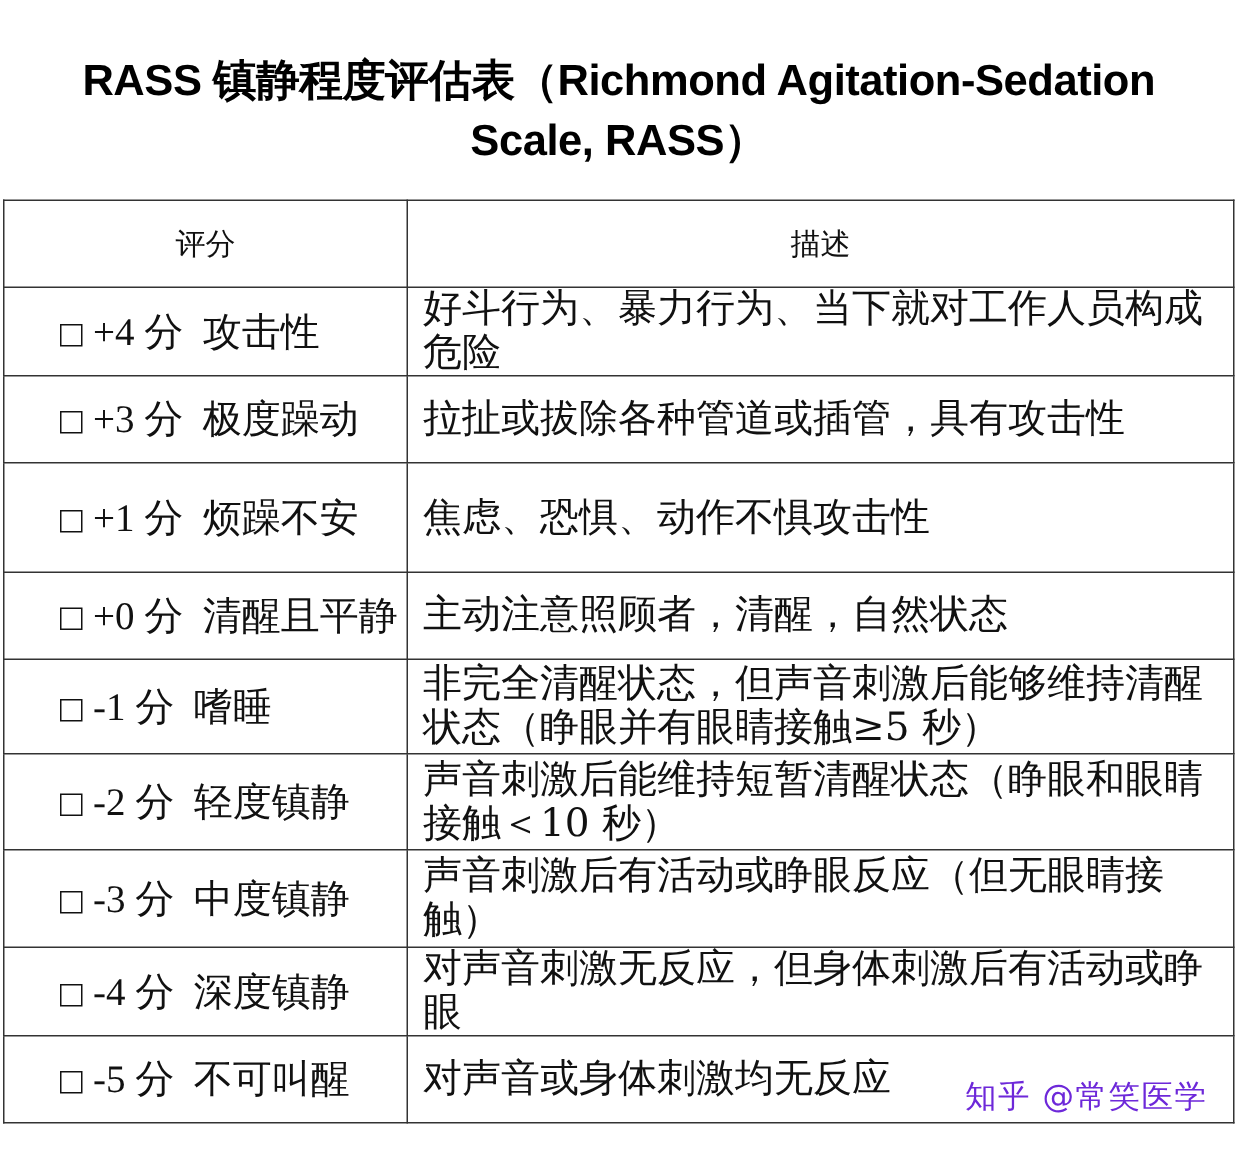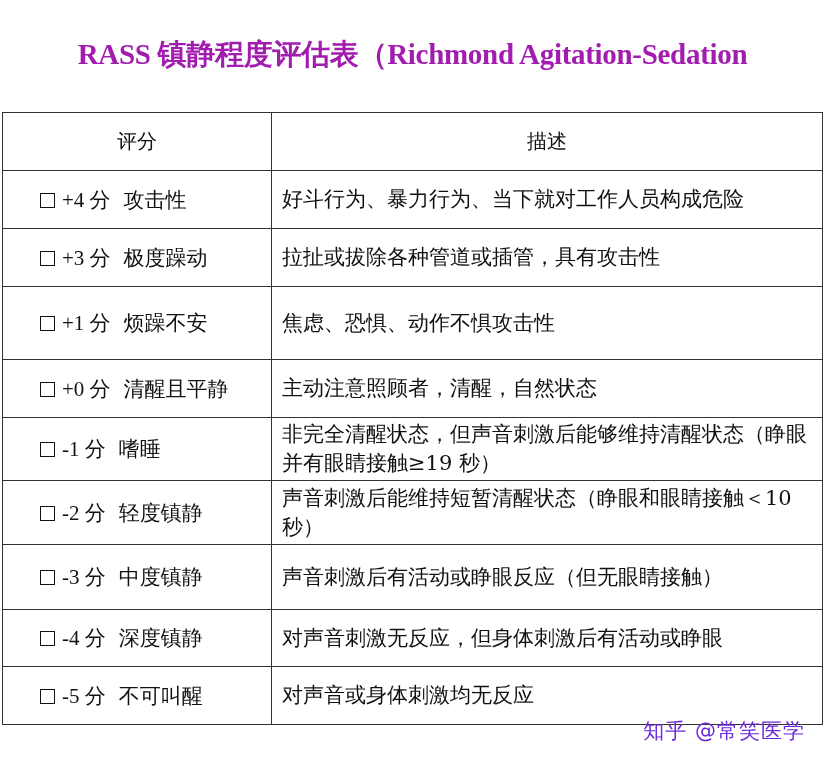--- a/index.html
+++ b/index.html
@@ -1,40 +1,41 @@
 <!DOCTYPE html>
 <html><head>
 <meta charset="utf-8">
 <style>
   html, body { margin:0; padding:0; background:#ffffff; }
   body { width:825px; height:766px; position:relative; overflow:hidden;
          font-family: "DejaVu Serif", "Liberation Serif", serif; color:#111; }
   .title { position:absolute; left:0; top:34px; width:825px; text-align:center;
-           font-family:Liberation Serif, serif; font-weight:bold;
-           font-size:29px; line-height:40px; color:#a21caf; letter-spacing:-0.3px; }
-  table { position:absolute; left:2px; top:112px; width:820px; border-collapse:collapse;
+           font-family:Liberation Sans, sans-serif; font-weight:bold;
+           font-size:29px; line-height:40px; color:#000000; letter-spacing:-0.3px; }
+  table { position:absolute; left:2px; top:133px; width:820px; border-collapse:collapse;
           table-layout:fixed; }
   td, th { border:1.5px solid #333; padding:0; font-weight:normal; }
   th { height:57px; font-size:20px; text-align:center; }
   col.c1 { width:269px; } col.c2 { width:551px; }
-  td { font-size:21px; vertical-align:middle; }
+  td { font-size:26px; vertical-align:middle; }
   td.score { padding-left:37px; white-space:nowrap; }
   td.desc { padding-left:10px; padding-right:6px; line-height:29px; }
   .box { display:inline-block; width:15px; height:15px; border:1.6px solid #111;
          vertical-align:-1px; margin-right:7px; box-sizing:border-box; }
   .pts { font-family:"Liberation Serif","DejaVu Serif",serif; }
   .lbl { margin-left:13px; }
   .watermark { position:absolute; right:20px; top:717px; font-family:"DejaVu Sans",sans-serif;
                font-size:21px; color:#6d28d9; letter-spacing:1px; }
 </style>
 </head>
 <body>
 
 <div class="title">
   <div>RASS 镇静程度评估表（Richmond Agitation-Sedation</div>
+  <div>Scale, RASS）</div>
 </div>
 
 <table>
   <colgroup>
       <col class="c1">
       <col class="c2">
     </colgroup>
   <thead>
     <tr>
       <th>评分</th>
@@ -53,21 +54,21 @@
       <tr style="height: 73px;">
         <td class="score"><span class="box"></span><span class="pts">+1 分</span><span class="lbl">烦躁不安</span></td>
         <td class="desc">焦虑、恐惧、动作不惧攻击性</td>
       </tr>
       <tr style="height: 58px;">
         <td class="score"><span class="box"></span><span class="pts">+0 分</span><span class="lbl">清醒且平静</span></td>
         <td class="desc">主动注意照顾者，清醒，自然状态</td>
       </tr>
       <tr style="height: 63px; padding-left: 48px;">
         <td class="score"><span class="box"></span><span class="pts">-1 分</span><span class="lbl">嗜睡</span></td>
-        <td class="desc">非完全清醒状态，但声音刺激后能够维持清醒状态（睁眼并有眼睛接触≥19 秒）</td>
+        <td class="desc">非完全清醒状态，但声音刺激后能够维持清醒状态（睁眼并有眼睛接触≥5 秒）</td>
       </tr>
       <tr style="height: 64px;">
         <td class="score"><span class="box"></span><span class="pts">-2 分</span><span class="lbl">轻度镇静</span></td>
         <td class="desc">声音刺激后能维持短暂清醒状态（睁眼和眼睛接触＜10 秒）</td>
       </tr>
       <tr style="height: 65px;">
         <td class="score"><span class="box"></span><span class="pts">-3 分</span><span class="lbl">中度镇静</span></td>
         <td class="desc">声音刺激后有活动或睁眼反应（但无眼睛接触）</td>
       </tr>
       <tr style="height: 57px;">

